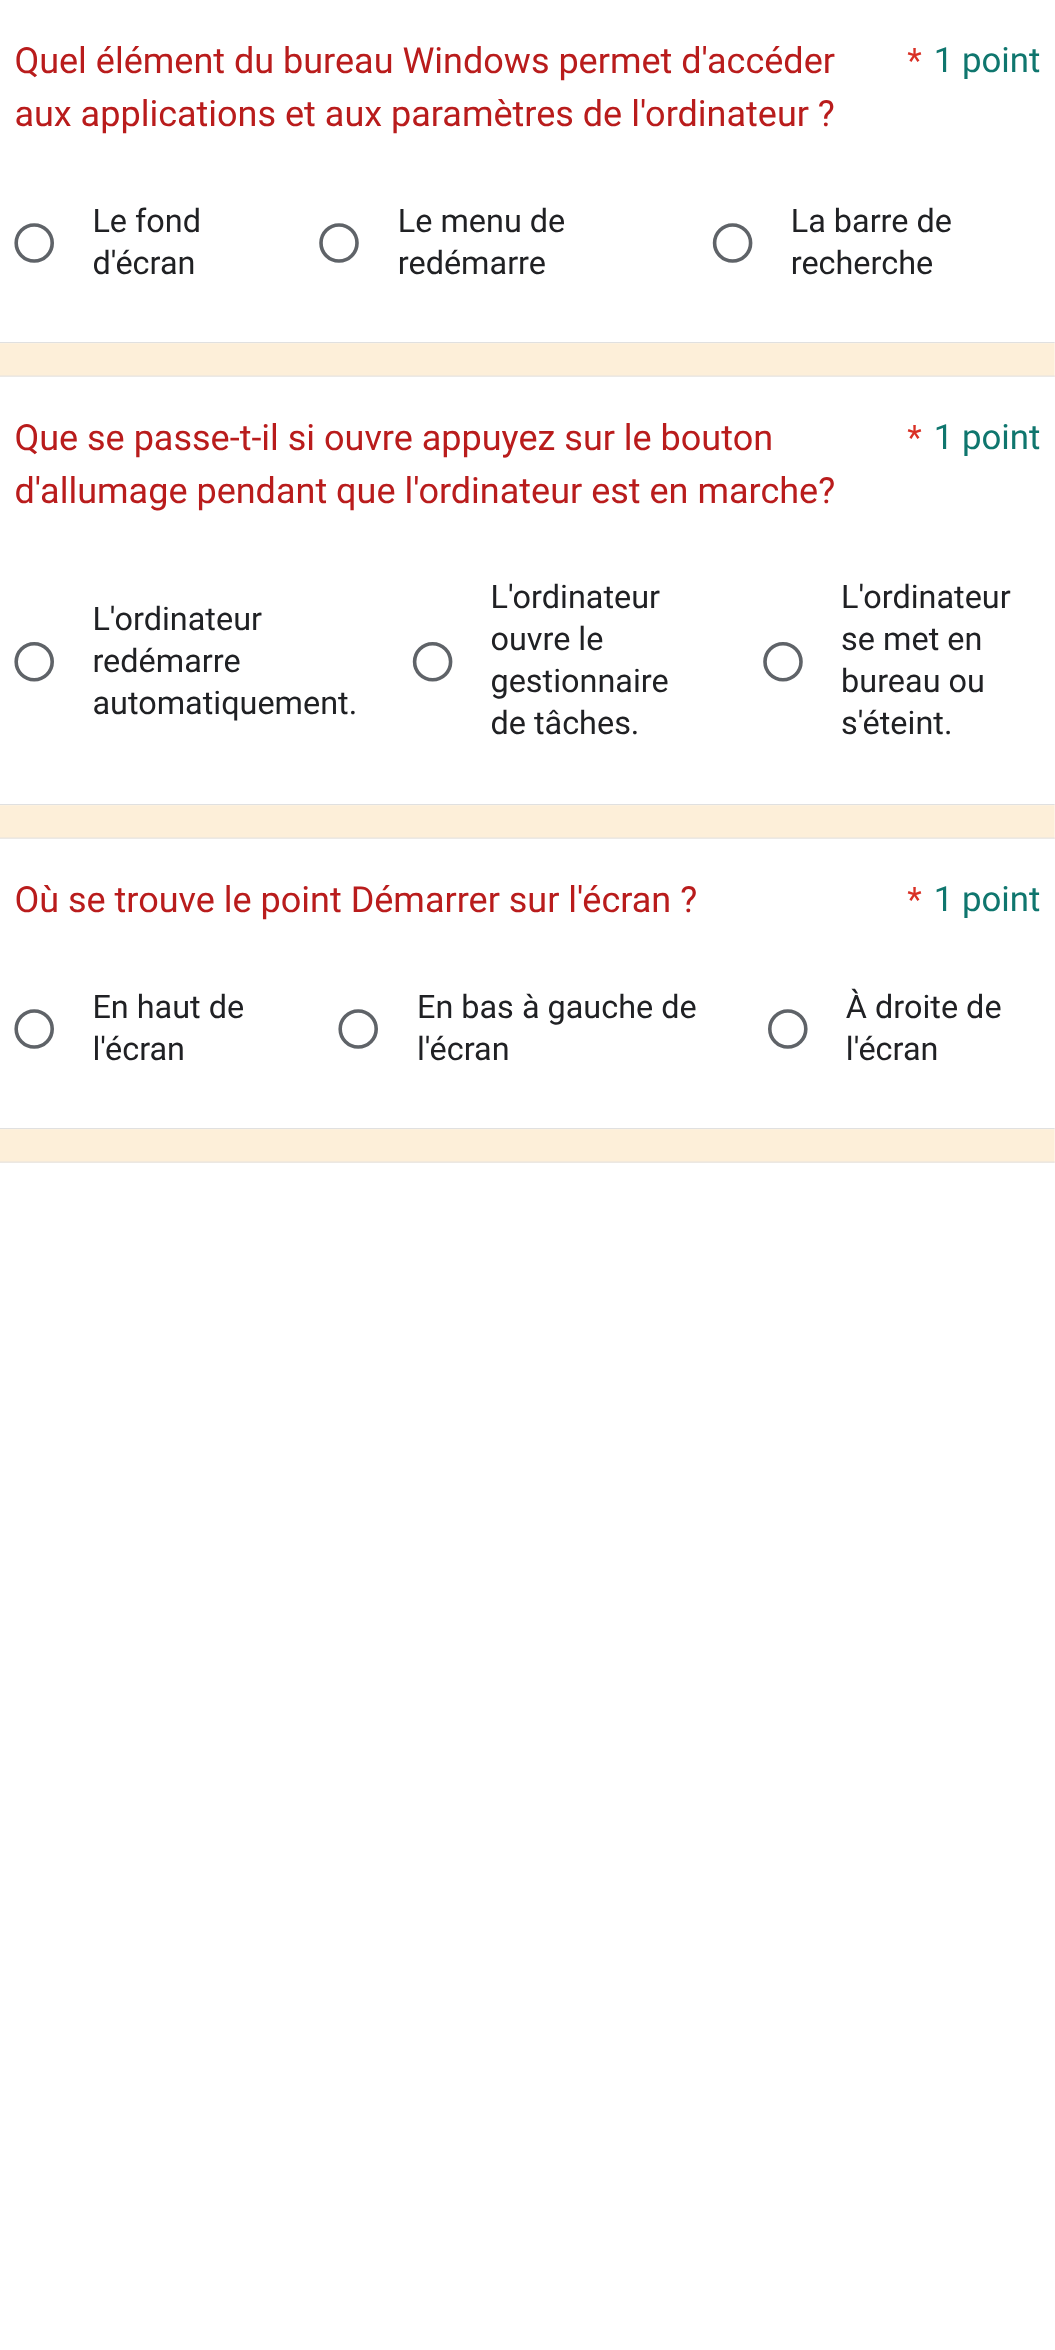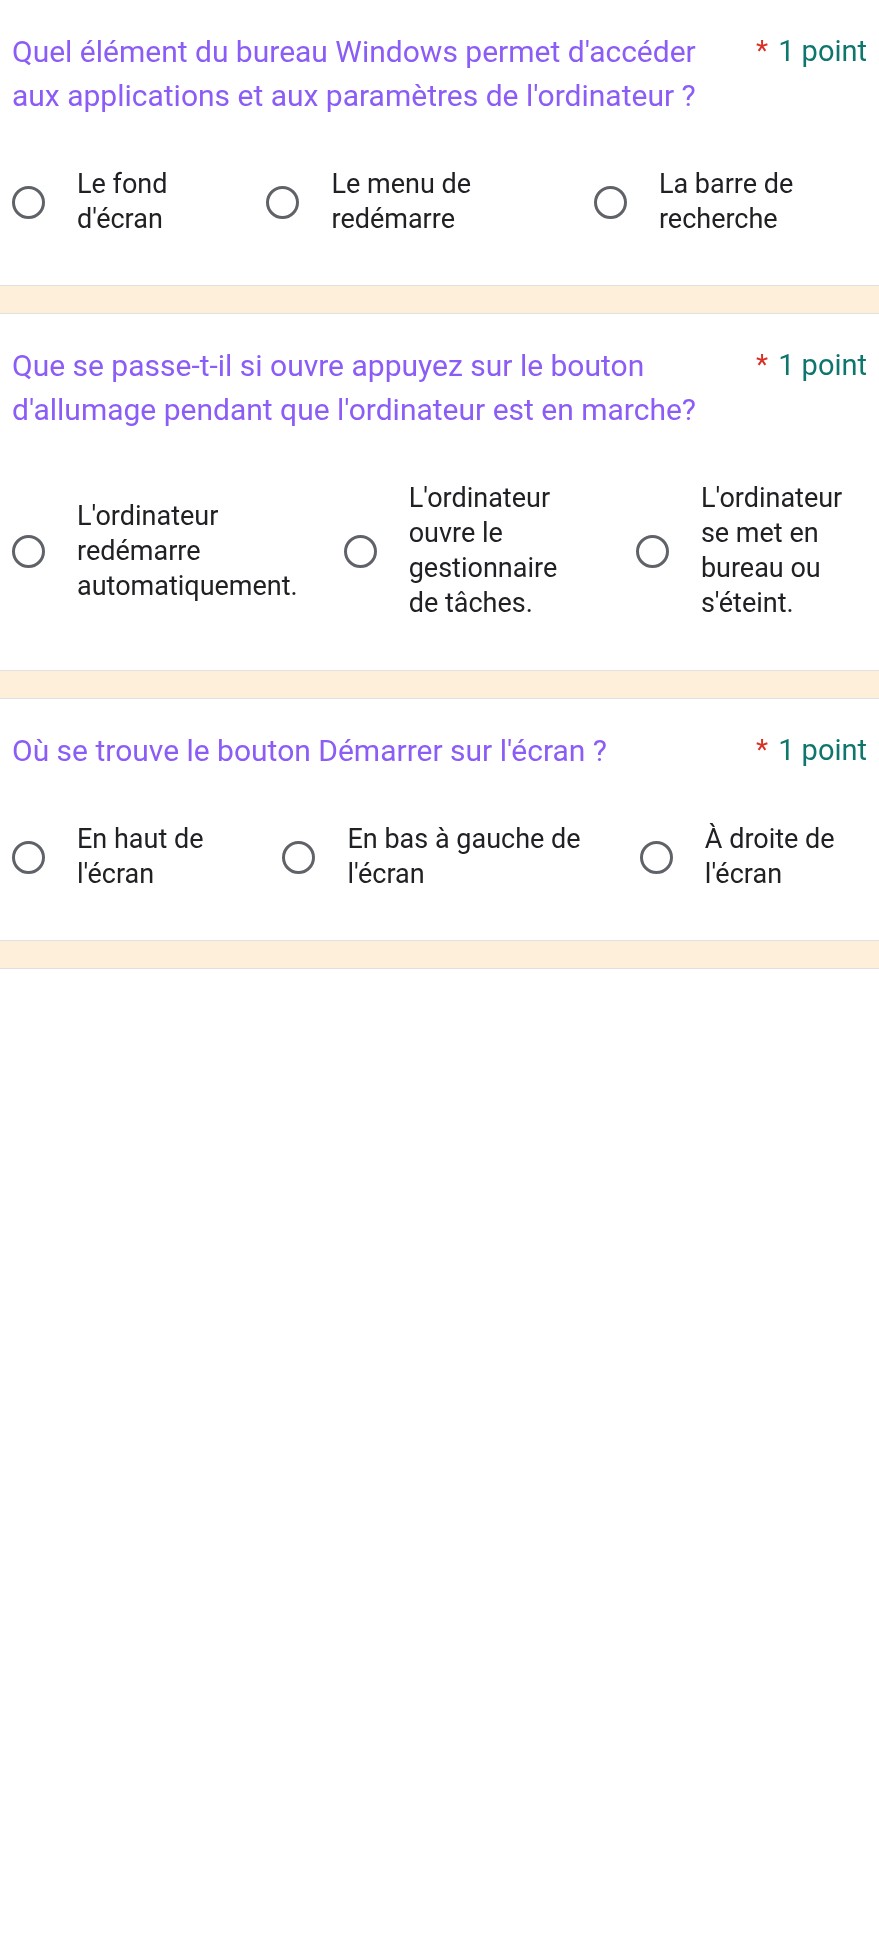--- a/index.html
+++ b/index.html
@@ -25,21 +25,21 @@
   .question-header {
     display: flex;
     justify-content: space-between;
     align-items: flex-start;
     gap: 12px;
     margin-bottom: 50px;
   }
   .question-text {
     font-size: 30px;
     line-height: 1.45;
-    color: #8b5cf6;
+    color: #b91c1c;
     font-weight: 400;
     flex: 1;
   }
   .points-wrapper {
     display: flex;
     align-items: center;
     gap: 10px;
     white-space: nowrap;
     padding-top: 4px;
   }
@@ -126,21 +126,21 @@
       <span class="radio-outer"></span>
       <span class="option-label">L'ordinateur se met en bureau ou s'éteint.</span>
     </label>
   </div>
 </div>
 
 <div class="card-separator"></div>
 
 <div class="question-card">
   <div class="question-header">
-    <div class="question-text">Où se trouve le bouton Démarrer sur l'écran ?</div>
+    <div class="question-text">Où se trouve le point Démarrer sur l'écran ?</div>
     <div class="points-wrapper">
       <span class="required-asterisk">*</span>
       <span class="points-text">1 point</span>
     </div>
   </div>
   <div class="options">
     <label class="option-row">
       <span class="radio-outer"></span>
       <span class="option-label">En haut de l'écran</span>
     </label>

